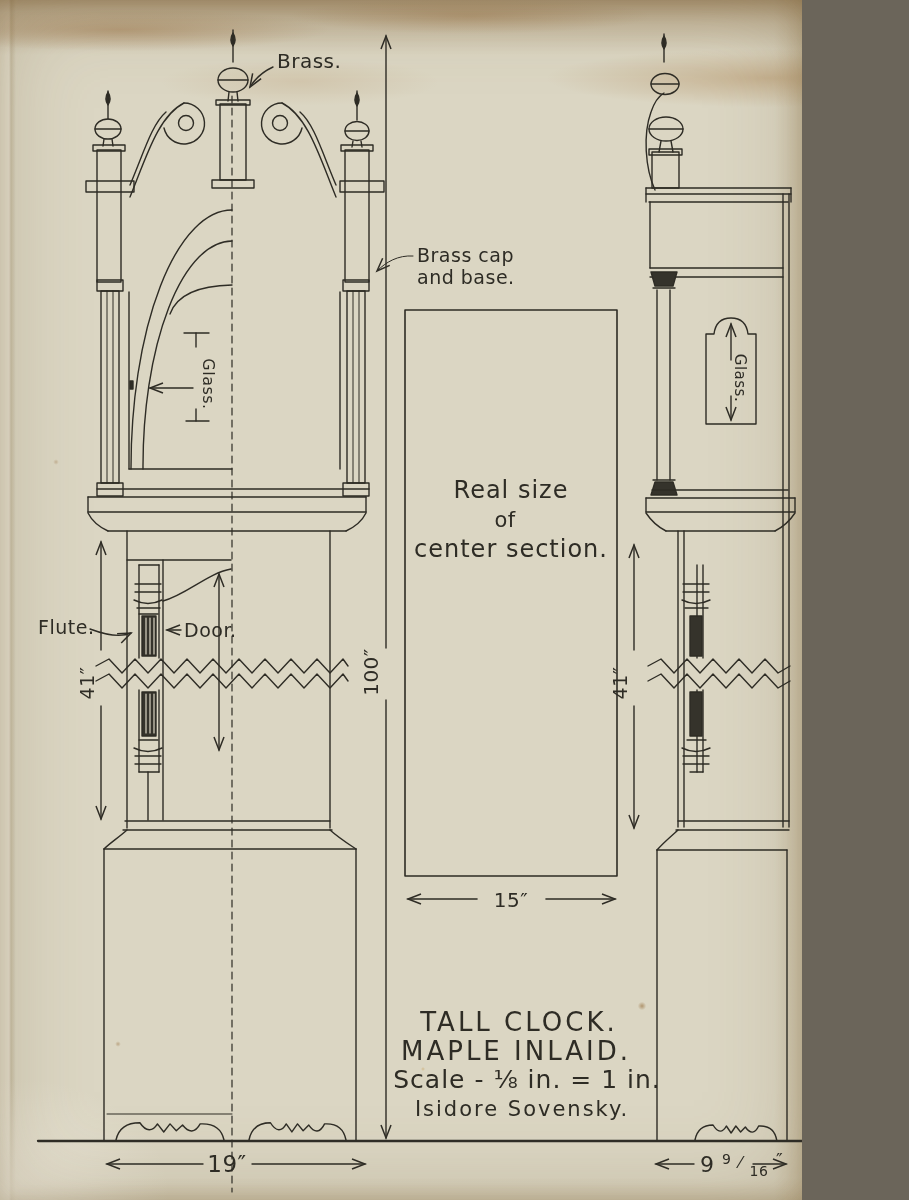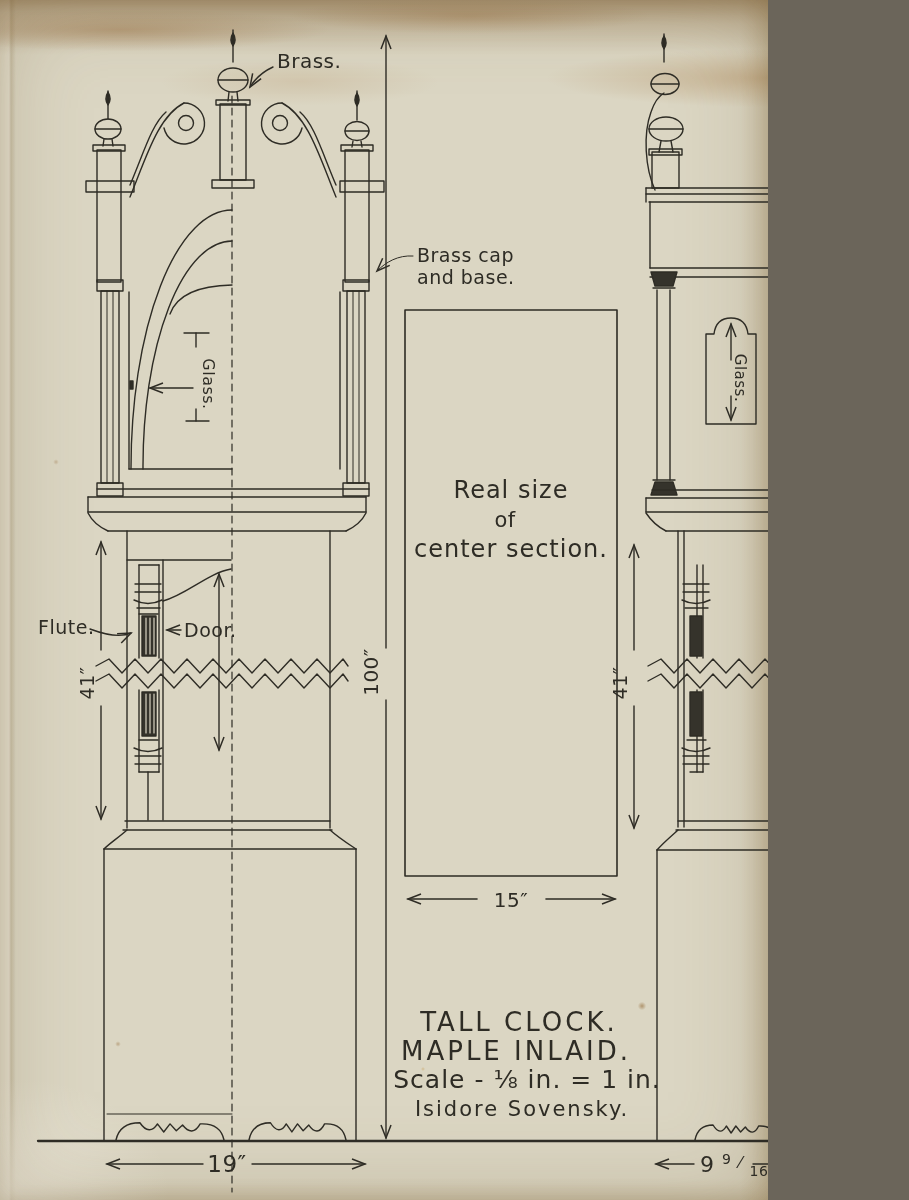--- a/index.html
+++ b/index.html
@@ -15,20 +15,21 @@
       radial-gradient(ellipse 300px 30px at 120px 30px, rgba(150,105,55,.4), transparent 70%),
       radial-gradient(ellipse 260px 26px at 470px 16px, rgba(150,105,55,.33), transparent 70%),
       radial-gradient(ellipse 320px 42px at 770px 78px, rgba(165,120,65,.38), transparent 70%),
       radial-gradient(ellipse 200px 34px at 300px 82px, rgba(165,120,65,.16), transparent 70%),
       radial-gradient(ellipse 220px 160px at 15px 1190px, rgba(238,234,221,.75), transparent 70%),
       linear-gradient(180deg, rgba(125,88,42,.5) 0px, rgba(125,88,42,.22) 24px, rgba(125,88,42,0) 55px),
       linear-gradient(90deg, #e6e1d0 0px, #e6e1d0 9px, rgba(140,120,80,.22) 11px, rgba(140,120,80,0) 16px),
       linear-gradient(270deg, rgba(150,120,70,.22) 0px, rgba(150,120,70,0) 28px),
       linear-gradient(0deg, rgba(150,120,70,.18) 0px, rgba(150,120,70,0) 22px);
     box-shadow: inset 0 0 90px rgba(115,95,55,.28), inset 0 0 16px rgba(115,95,55,.18);
+    padding-left: 34px;
   }
   svg.art{position:absolute;left:0;top:0;}
   svg text{font-family:"DejaVu Sans", sans-serif; fill:#2e2c25;}
   .hand{letter-spacing:.5px;}
   .t-big{font-size:26px;letter-spacing:3px;}
   .t-scale{font-size:25px;letter-spacing:1px;}
   .t-name{font-size:21px;letter-spacing:2px;}
   .lab19{font-size:19px;} .lab20{font-size:20px;} .lab16{font-size:16px;}
   .lab15{font-size:15px;} .dim19{font-size:19px;} .dim20{font-size:20px;}
   .dim22{font-size:22px;} .dim23{font-size:23px;} .panel{font-size:24px;letter-spacing:1px;}

